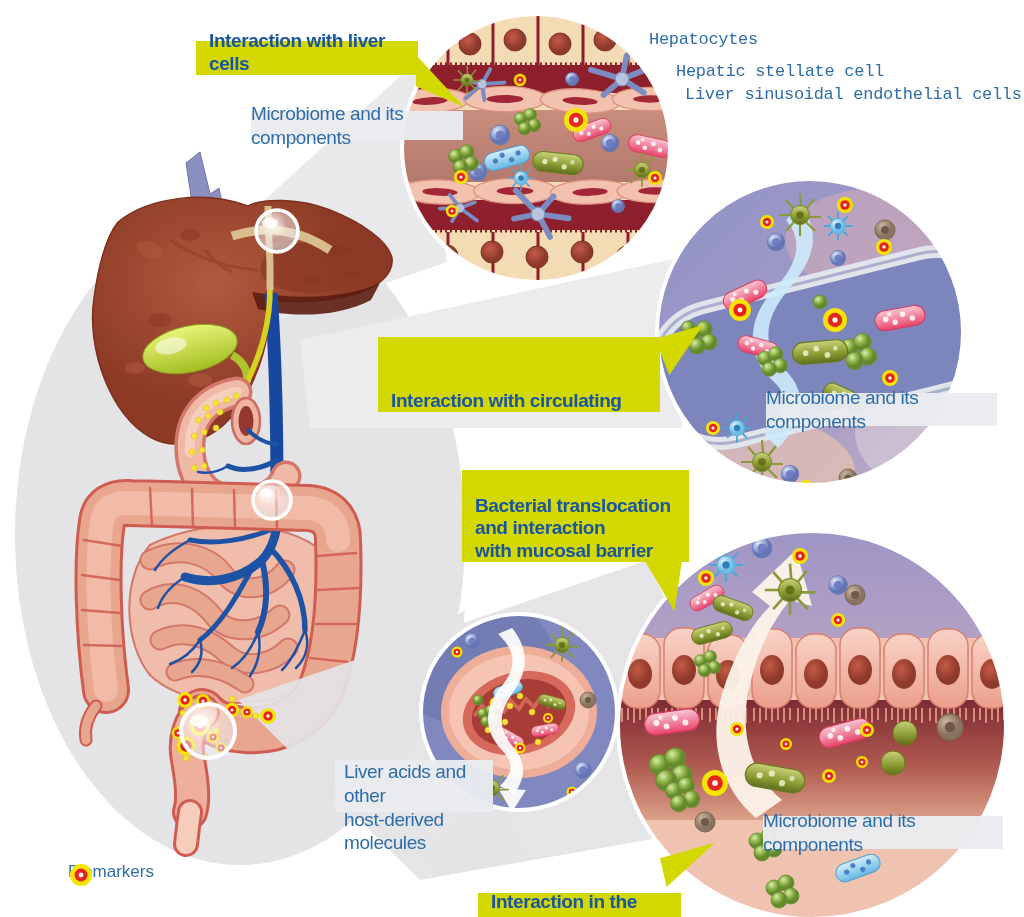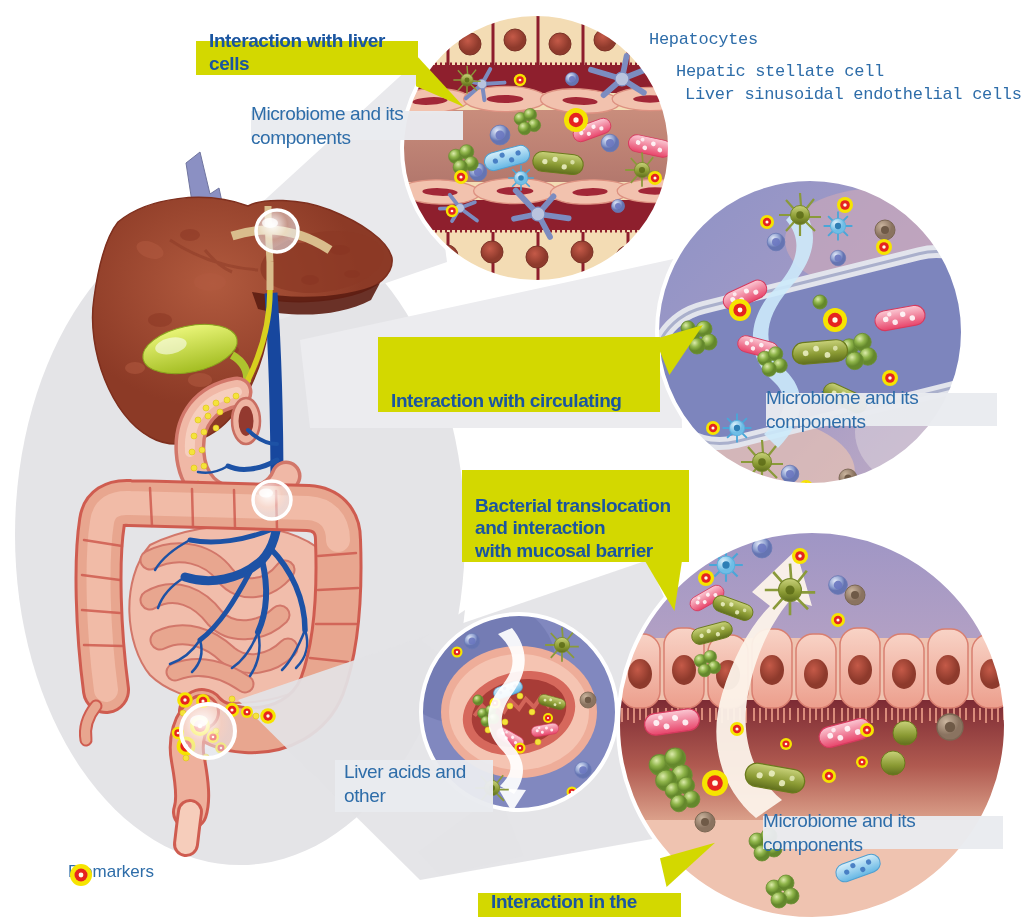--- a/index.html
+++ b/index.html
@@ -623,20 +623,21 @@
   <span>Microbiome and its components</span>
 </div>
 <div class="glabel" style="left:766px;top:393px;width:231px;height:33px;">
   <span>Microbiome and its components</span>
 </div>
 <div class="glabel" style="left:763px;top:816px;width:240px;height:33px;">
   <span>Microbiome and its components</span>
 </div>
 <div class="glabel left" style="left:335px;top:760px;width:158px;height:52px;">
   <span class="line">Liver acids and other</span>
+  <span class="line">host-derived molecules</span>
 </div>
 
 <div class="plabel" style="left:649px;top:30px;">
   <span>Hepatocytes</span>
 </div>
 <div class="plabel" style="left:676px;top:62px;">
   <span>Hepatic stellate cell</span>
 </div>
 <div class="plabel" style="left:685px;top:85px;">
   <span>Liver sinusoidal endothelial cells</span>

